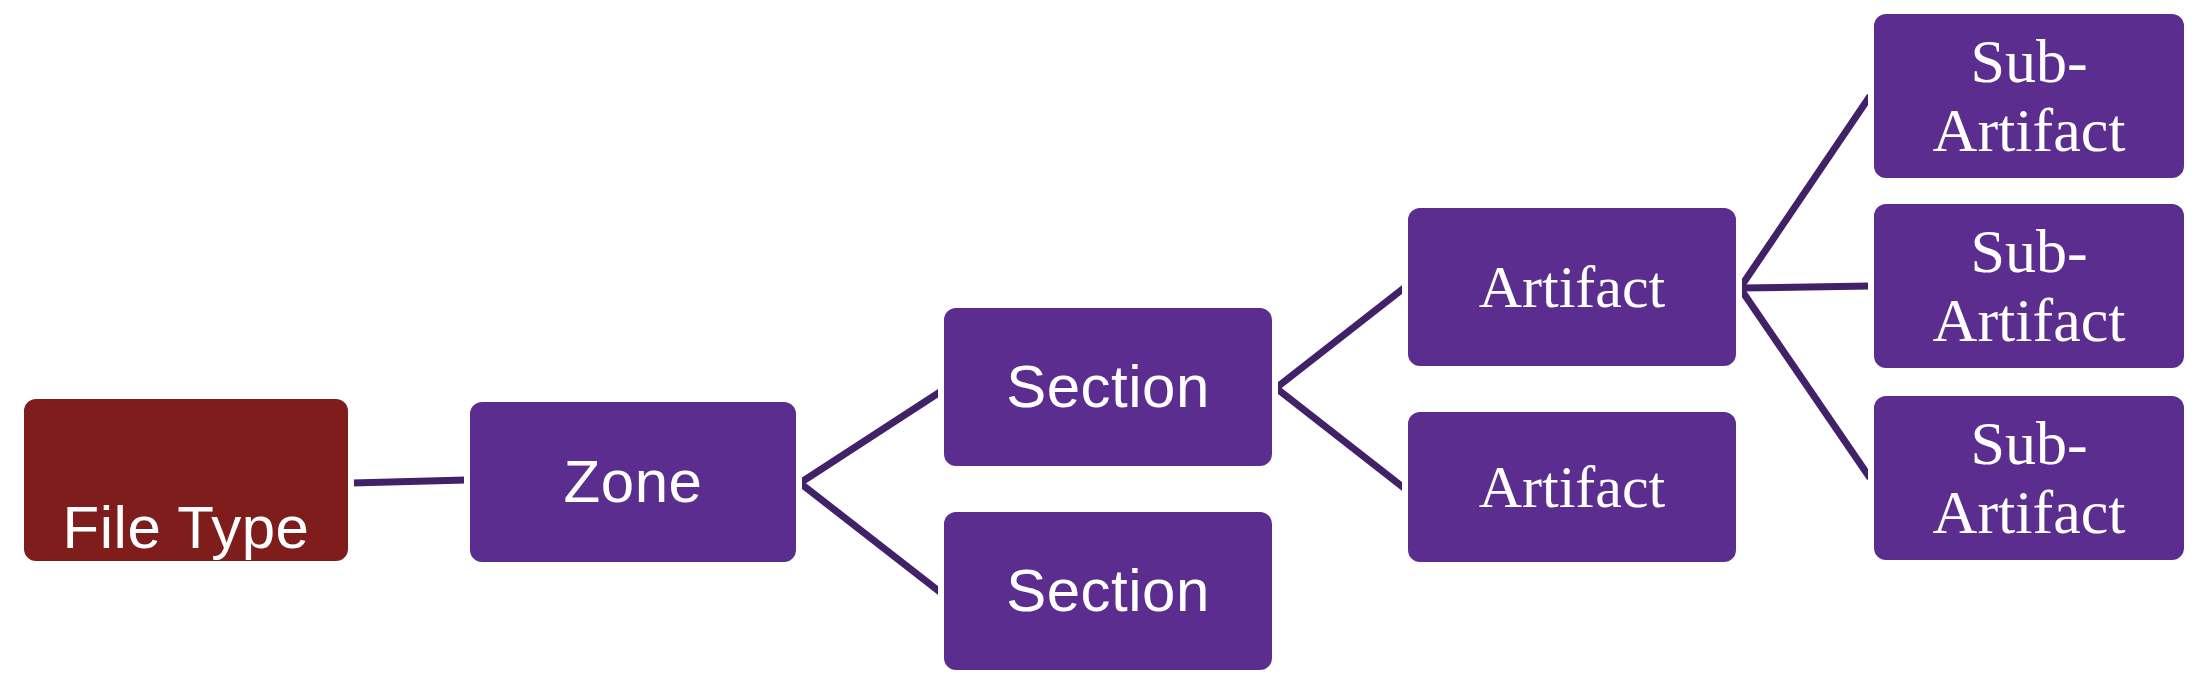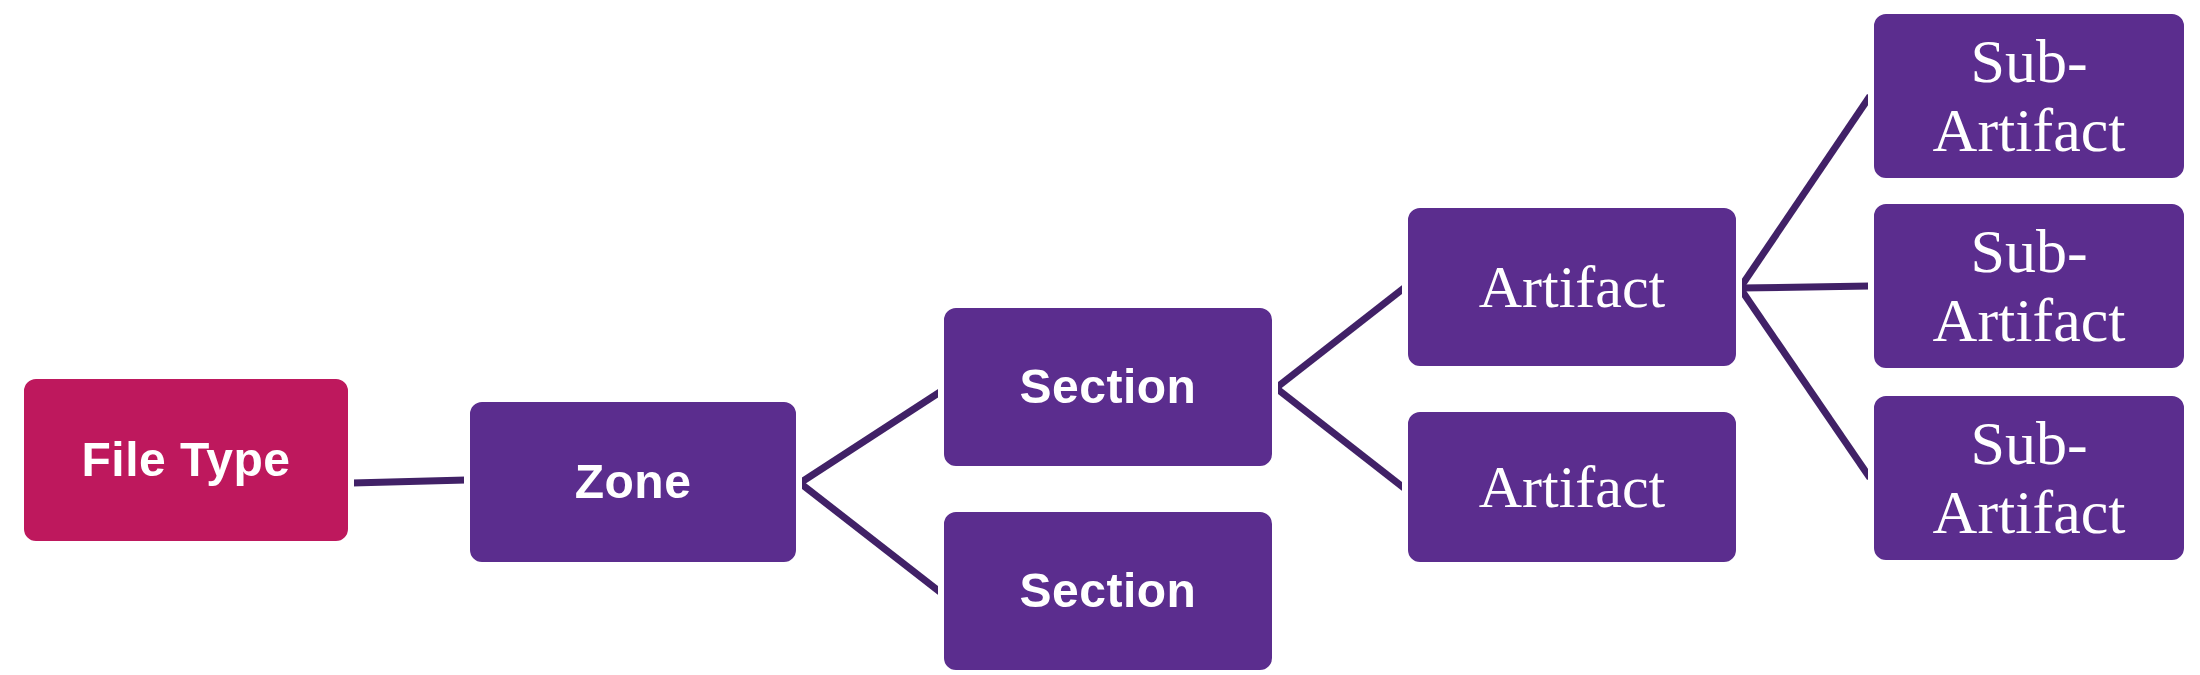--- a/index.html
+++ b/index.html
@@ -38,22 +38,22 @@
   }
   .node-label {
     display: block;
     line-height: 1.08;
     white-space: pre-line;
     padding: 0 10px;
   }
   
   .tier-sans .node-label {
     font-family: "Liberation Sans", sans-serif;
-    font-size: 48px;
-    font-weight: 700;
+    font-size: 60px;
+    font-weight: 400;
     letter-spacing: 0.5px;
   }
   
   .tier-serif .node-label {
     font-family: "Liberation Serif", serif;
     font-size: 60px;
     font-weight: 400;
   }
   .tier-serif.two-line .node-label {
     font-size: 62px;
@@ -70,21 +70,21 @@
       <line x1="800" y1="483" x2="940" y2="392" stroke="#412167" stroke-width="7" stroke-linecap="butt"></line>
       <line x1="800" y1="483" x2="940" y2="592" stroke="#412167" stroke-width="7" stroke-linecap="butt"></line>
       <line x1="1276" y1="388" x2="1404" y2="288" stroke="#412167" stroke-width="7" stroke-linecap="butt"></line>
       <line x1="1276" y1="388" x2="1404" y2="488" stroke="#412167" stroke-width="7" stroke-linecap="butt"></line>
       <line x1="1740" y1="288" x2="1870" y2="96" stroke="#412167" stroke-width="7" stroke-linecap="butt"></line>
       <line x1="1740" y1="288" x2="1870" y2="286" stroke="#412167" stroke-width="7" stroke-linecap="butt"></line>
       <line x1="1740" y1="288" x2="1870" y2="478" stroke="#412167" stroke-width="7" stroke-linecap="butt"></line>
     </svg>
 
   <div id="nodes">
-      <div class="node tier-sans" style="left: 18px; top: 373px; width: 336px; height: 174px; background: #be185d; border-color: rgb(255, 255, 255); color: rgb(255, 255, 255);">
+      <div class="node tier-sans" style="left: 18px; top: 393px; width: 336px; height: 174px; background: #7f1d1d; border-color: rgb(255, 255, 255); color: rgb(255, 255, 255); align-items: flex-end;">
         <span class="node-label">File Type</span>
       </div>
       <div class="node tier-sans" style="left: 464px; top: 396px; width: 338px; height: 172px; background: rgb(91, 45, 142); border-color: rgb(255, 255, 255); color: #ffffff;">
         <span class="node-label">Zone</span>
       </div>
       <div class="node tier-sans" style="left: 938px; top: 302px; width: 340px; height: 170px; background: rgb(91, 45, 142); border-color: rgb(255, 255, 255); color: rgb(255, 255, 255);">
         <span class="node-label">Section</span>
       </div>
       <div class="node tier-sans" style="left: 938px; top: 506px; width: 340px; height: 170px; background: rgb(91, 45, 142); border-color: rgb(255, 255, 255); color: rgb(255, 255, 255);">
         <span class="node-label">Section</span>

